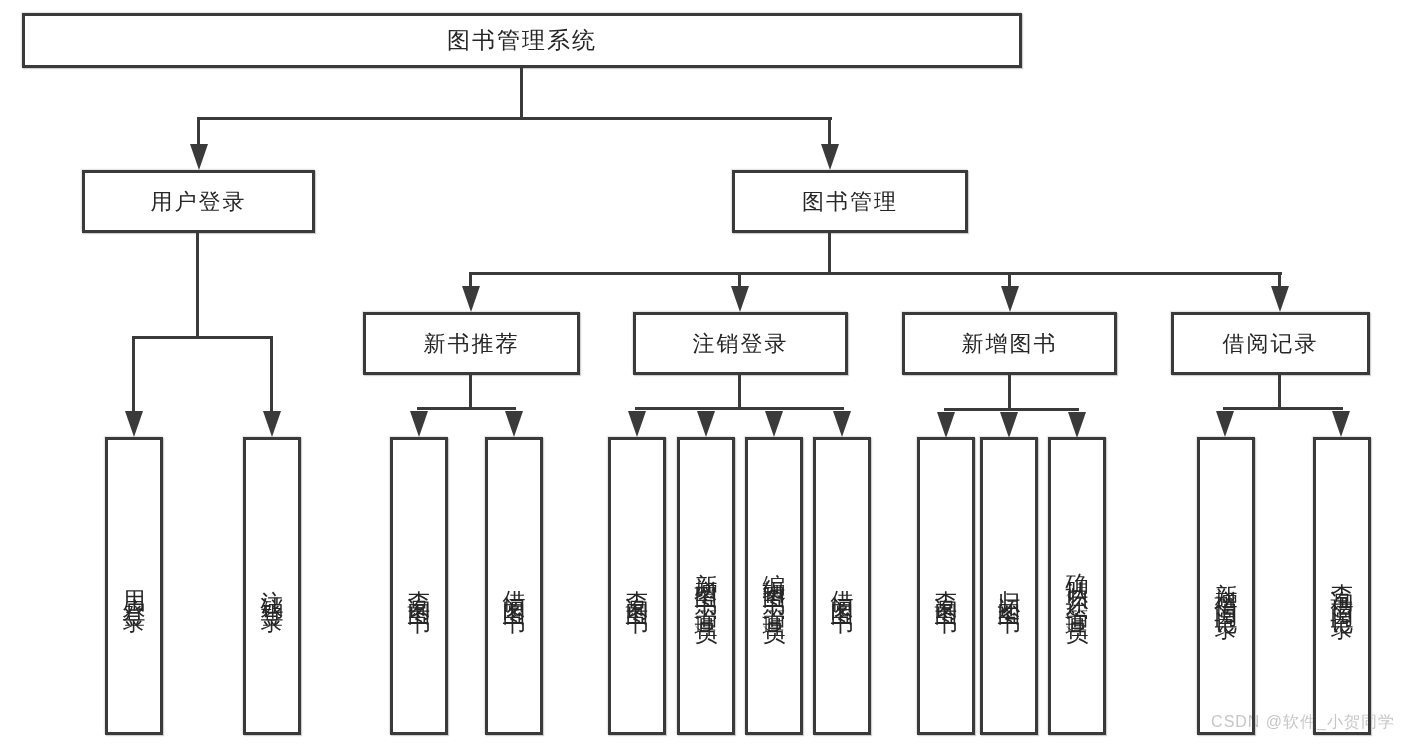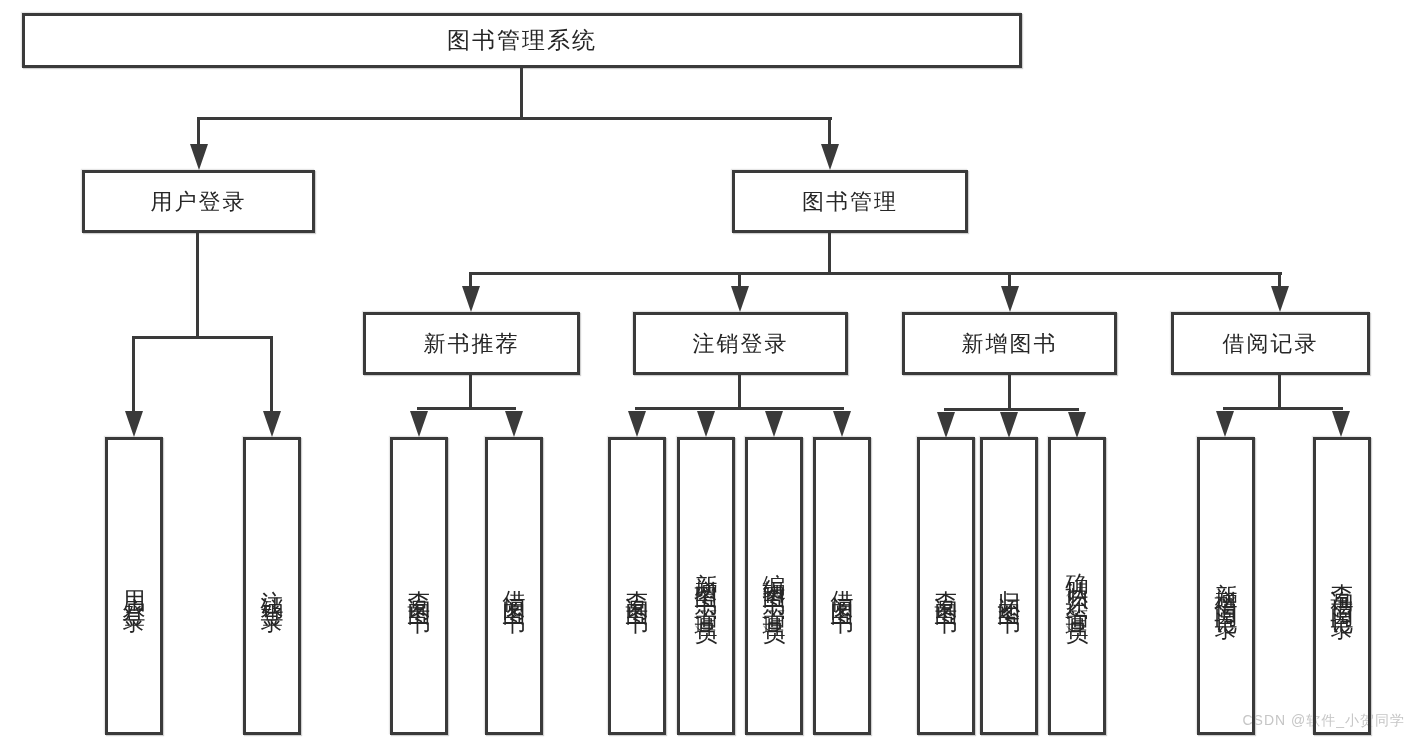--- a/index.html
+++ b/index.html
@@ -24,21 +24,21 @@
     color:var(--text);
   }
   .vline{position:absolute;width:3px;background:var(--line);}
   .hline{position:absolute;height:3px;background:var(--line);}
   .arrow{
     position:absolute;width:0;height:0;
     border-left:9px solid transparent;border-right:9px solid transparent;
     border-top:26px solid var(--line);
   }
   .watermark{
-    position:absolute;top:712px;right:0;font-size:14px;letter-spacing:1px;
+    position:absolute;top:712px;right:10px;font-size:16px;letter-spacing:1px;
     color:var(--watermark);mix-blend-mode:darken;z-index:10;white-space:nowrap;text-align:right;
   }
 </style>
 </head>
 <body>
 
 <div class="canvas">
 
   <div class="box root">
     <span>图书管理系统</span>

